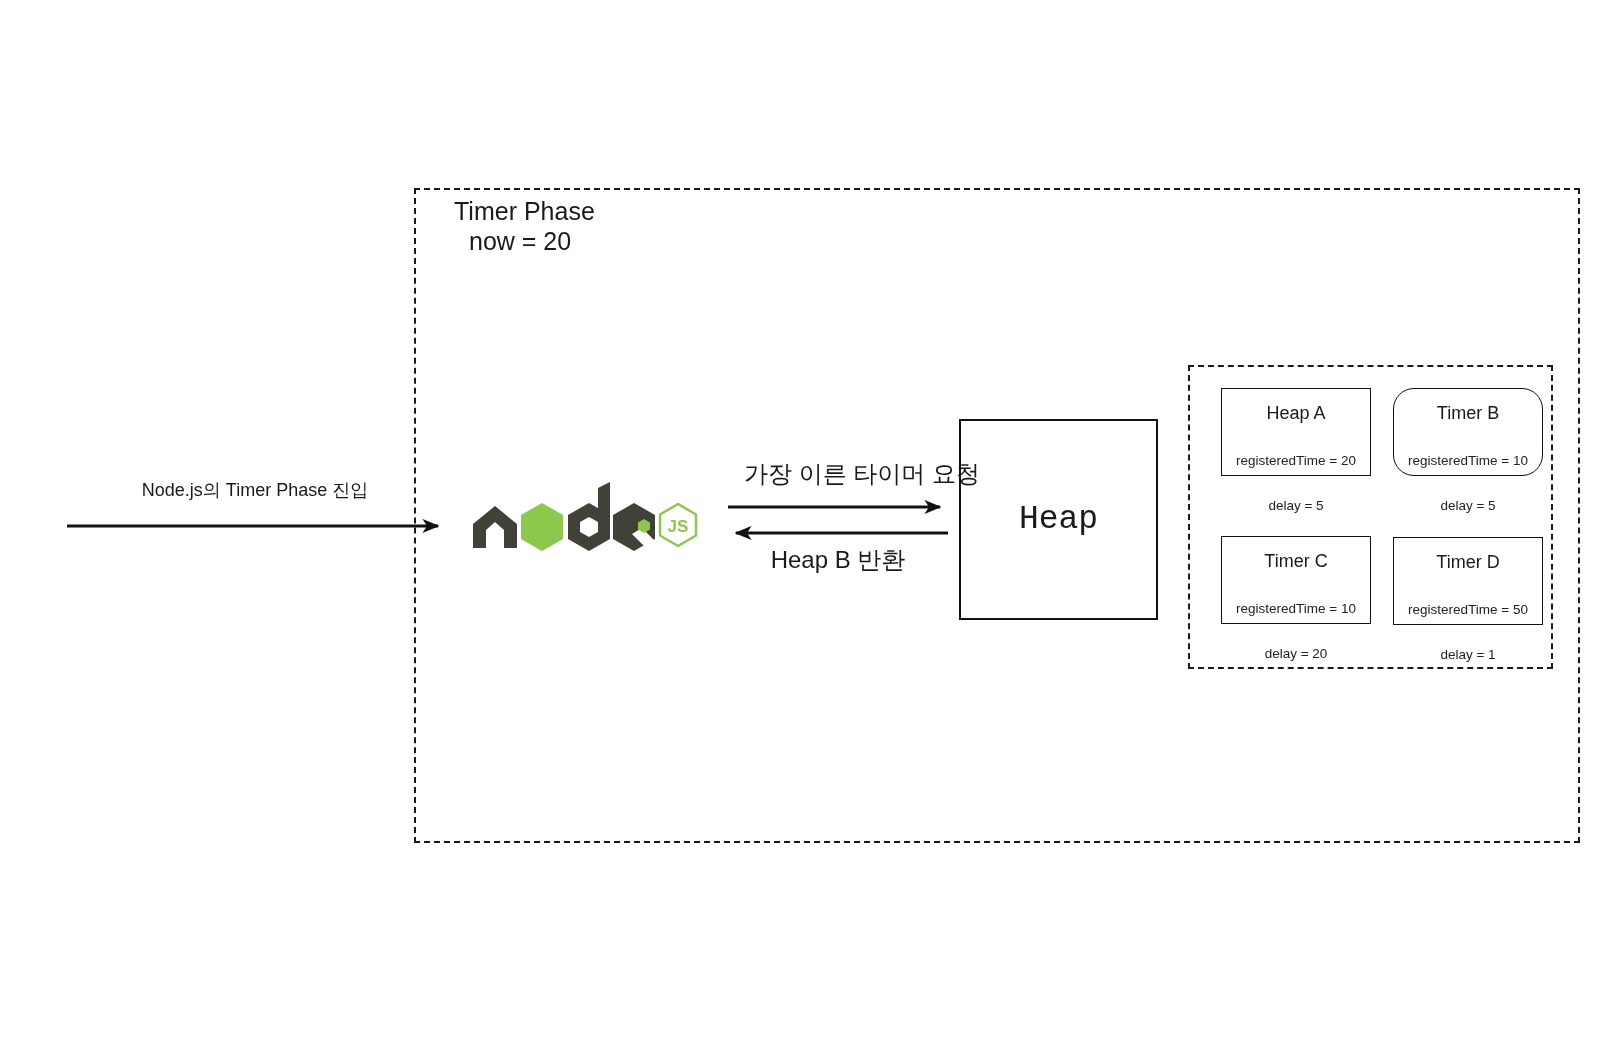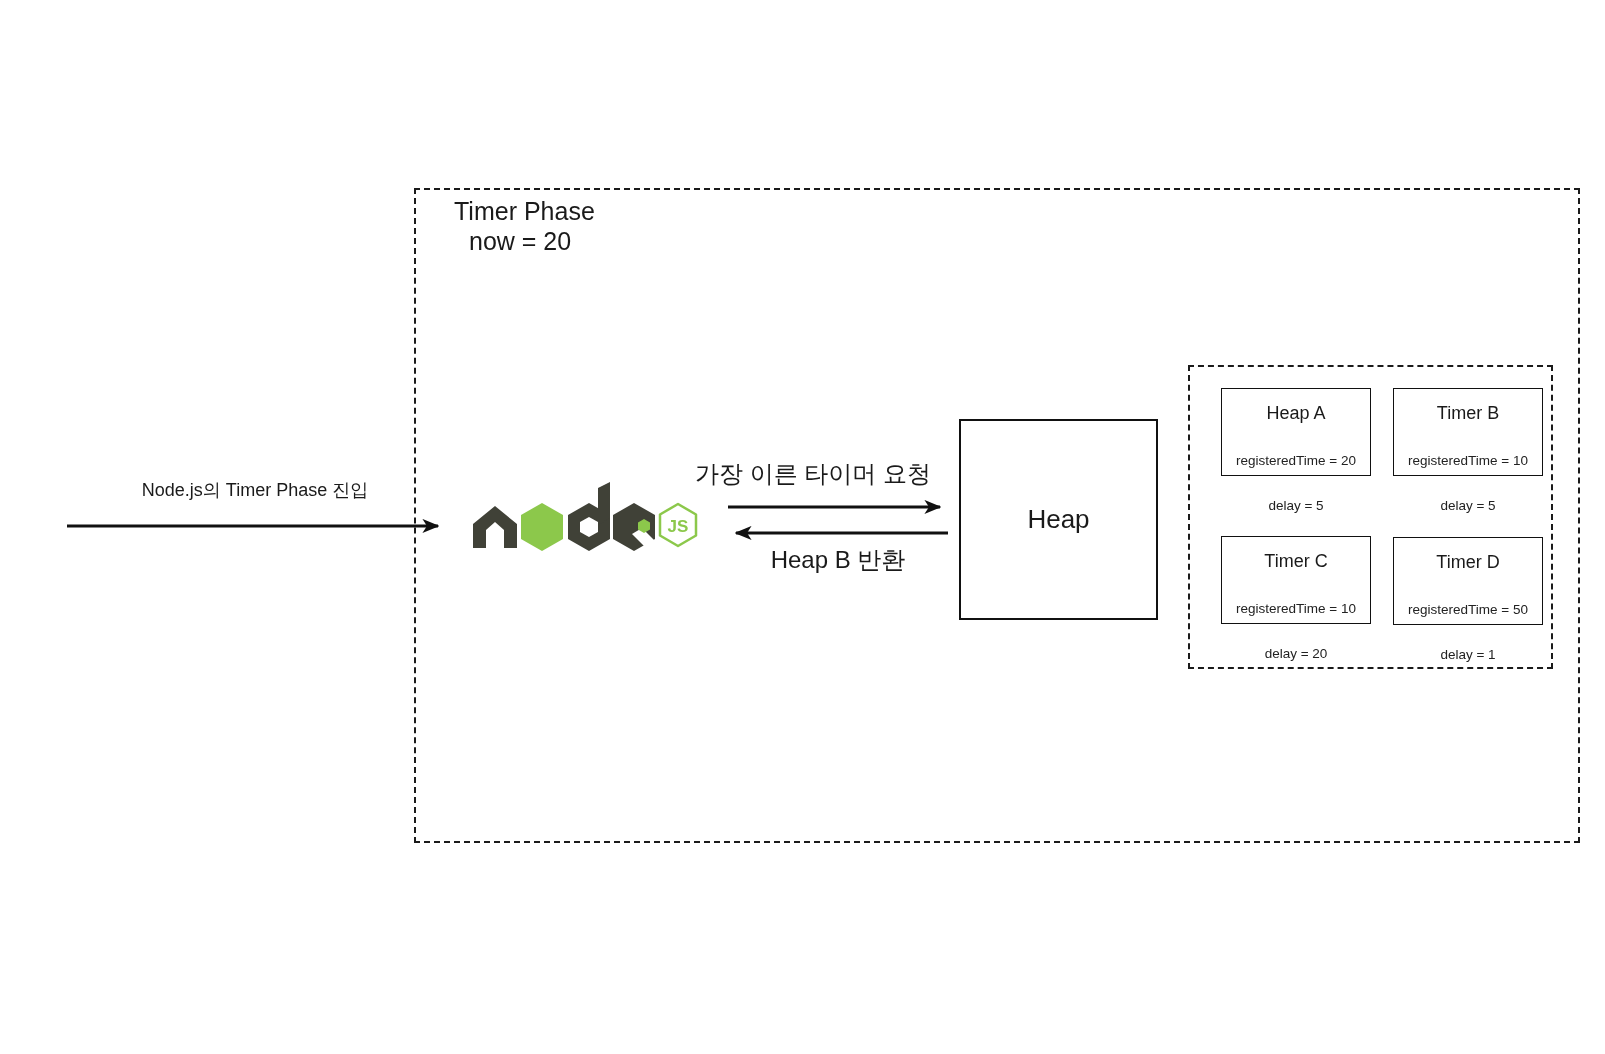--- a/index.html
+++ b/index.html
@@ -32,50 +32,51 @@
     white-space: nowrap;
   }
   .phase-title .sub { padding-left: 15px; }
   .arrow-label {
     position: absolute;
     font-size: 24px;
     text-align: center;
     white-space: nowrap;
   }
   .entry-label  { left: 40px;  top: 478px; width: 430px; font-size: 18px; }
-  .request-label{ left: 675px; top: 458px; width: 276px; }
+  .request-label{ left: 724px; top: 458px; width: 276px; }
   .return-label { left: 700px; top: 544px; width: 276px; }
   .heap-box {
     position: absolute;
     left: 959px; top: 419px;
     width: 199px; height: 201px;
     border: 2px solid #111111;
     box-sizing: border-box;
     display: flex;
     align-items: center;
     justify-content: center;
-    font-size: 26px;
+    font-size: 33px;
+    font-family: Liberation Mono, monospace;
   }
   .inner-box {
     position: absolute;
     left: 1188px; top: 365px;
     width: 365px; height: 304px;
     border: 2px dashed #1a1a1a;
     box-sizing: border-box;
   }
   .timer-box {
     position: absolute;
     width: 150px; height: 88px;
     border: 1.5px solid #111111;
     box-sizing: border-box;
     text-align: center;
     padding-top: 13px;
   }
   .timer-a { left: 1221px; top: 388px; }
-  .timer-b { left: 1393px; top: 388px; }
+  .timer-b { left: 1393px; top: 388px; border-radius: 21px; }
   .timer-c { left: 1221px; top: 536px; }
   .timer-d { left: 1393px; top: 537px; }
   .timer-name { font-size: 18px; line-height: 22px; }
   .timer-detail { font-size: 13.5px; line-height: 17px; color: #222222; margin-top: 28px; }
   .nodejs-logo {
     position: absolute;
     left: 452px; top: 468px;
     width: 248px; height: 92px;
   }
 </style>

